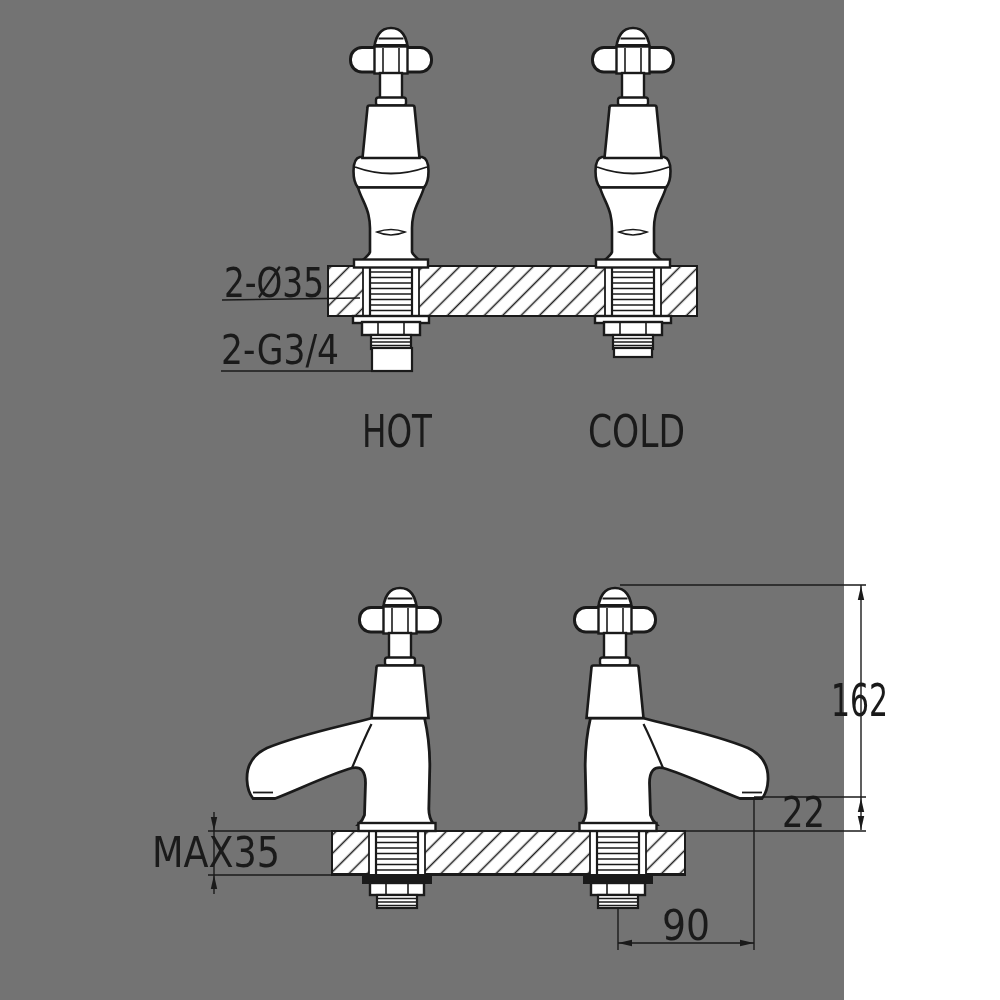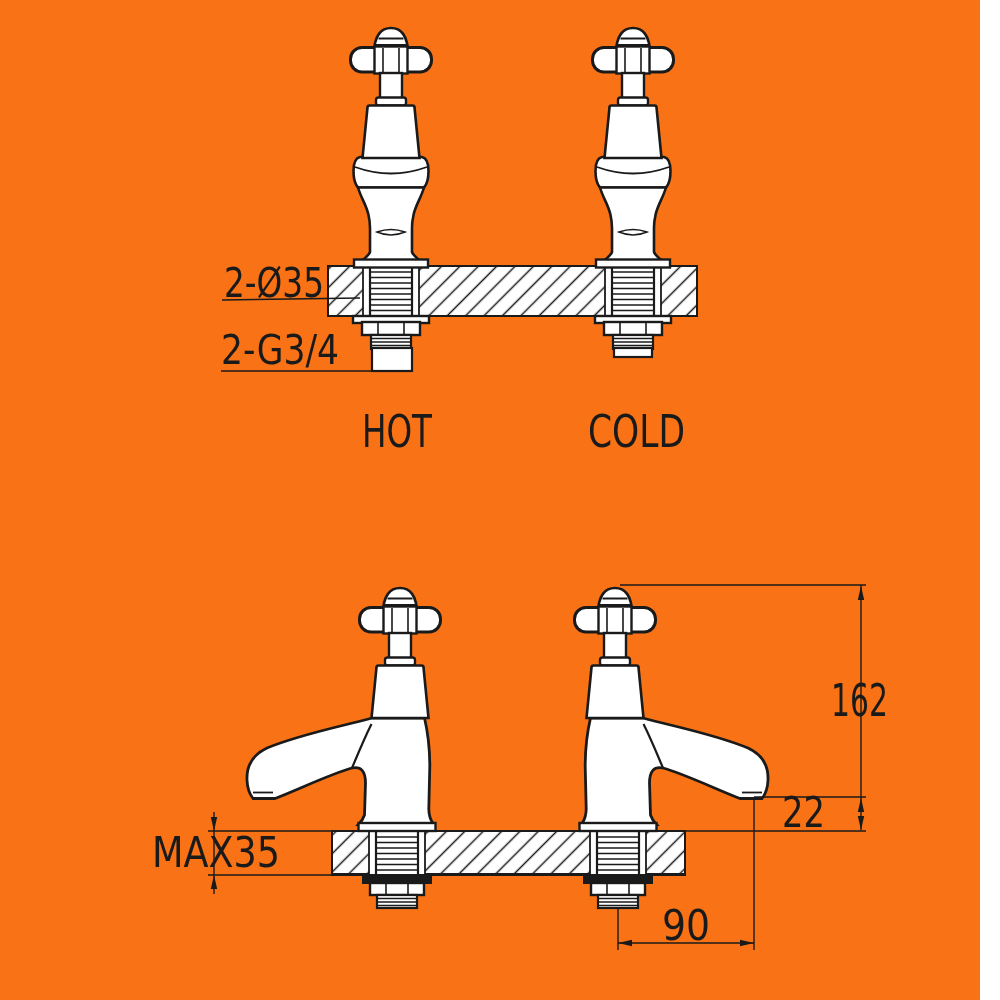--- a/index.html
+++ b/index.html
@@ -6,23 +6,23 @@
     margin: 0;
     padding: 0;
     background: #ffffff;
     width: 1000px;
     height: 1000px;
     overflow: hidden;
     font-family: "DejaVu Sans", sans-serif;
   }
   .canvas {
     position: relative;
-    width: 980px;
+    width: 844px;
     height: 1000px;
-    background: #f97316;
+    background: #737373;
   }
   svg { display: block; }
   text.dim {
     font-family: "DejaVu Sans", sans-serif;
     fill: #1a1a1a;
     font-weight: 400;
   }
 </style>
 </head>
 <body>

